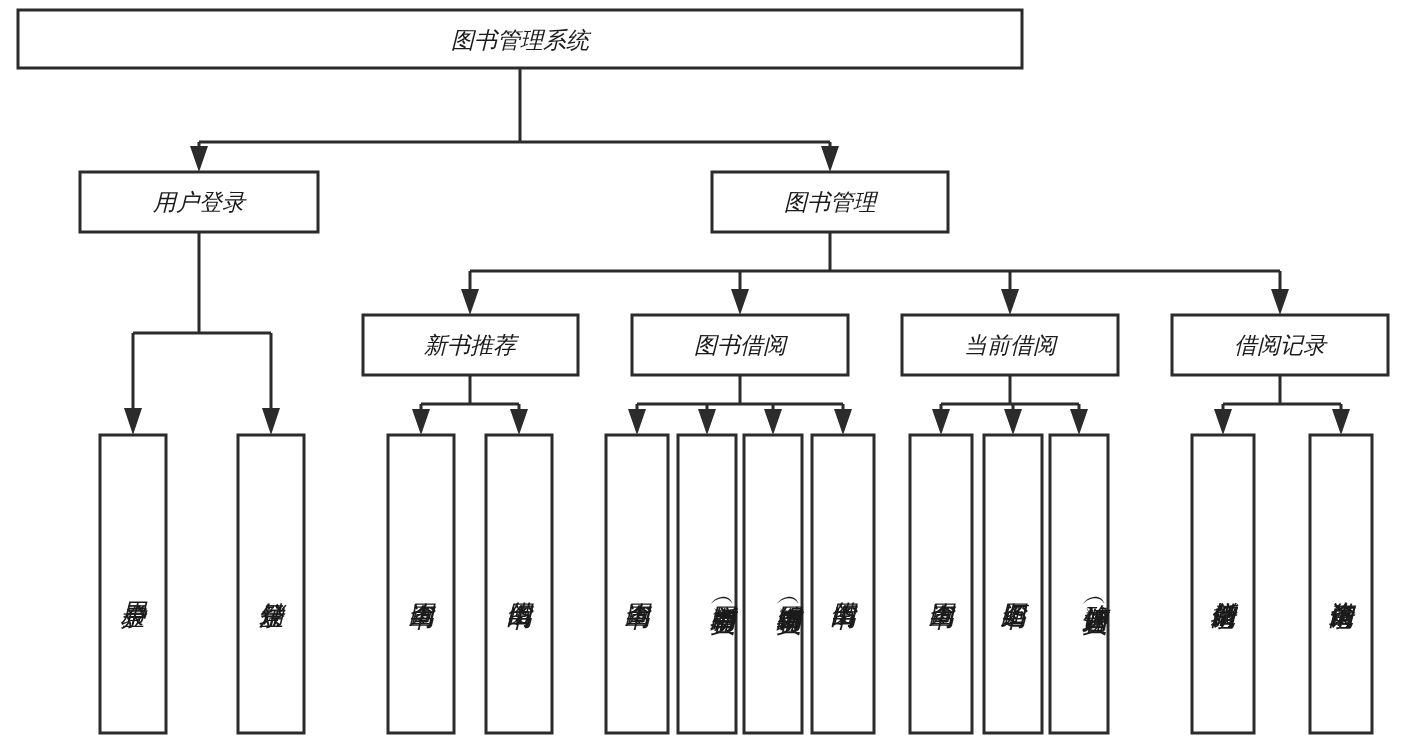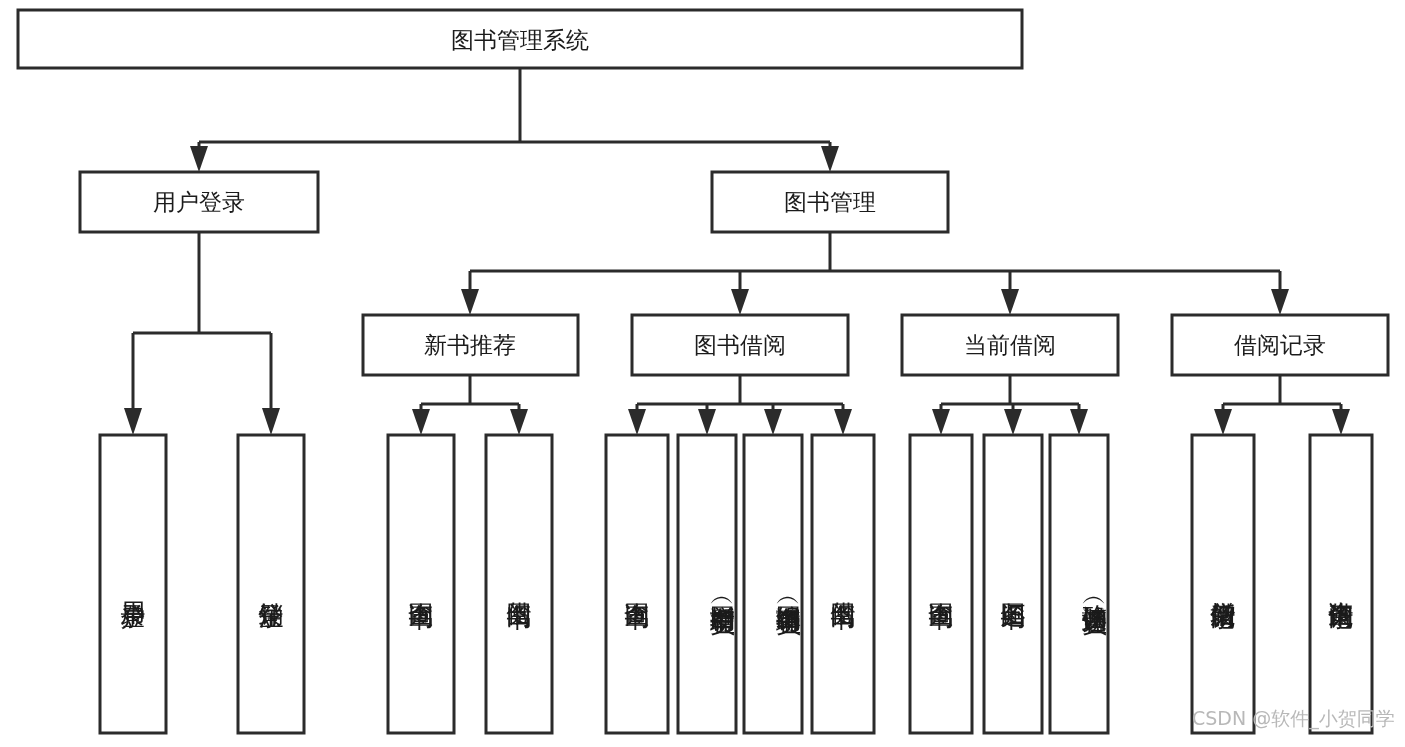--- a/index.html
+++ b/index.html
@@ -9,20 +9,21 @@
   }
   body {
     font-family: "DejaVu Sans", "Liberation Sans", sans-serif;
   }
   #stage {
     position: relative;
     width: 1405px;
     height: 747px;
     background: #ffffff;
     overflow: hidden;
+    font-style: italic;
   }
   svg#diagram {
     position: absolute;
     left: 0;
     top: 0;
     width: 1405px;
     height: 747px;
   }
   .node-rect {
     fill: #ffffff;
@@ -201,15 +202,14 @@
   <div class="vlabel" style="left:606px; top:435px; width:62px; height:298px;">查询图书</div>
   <div class="vlabel" style="left:678px; top:435px; width:58px; height:298px; align-items:flex-start; padding-top:10px; box-sizing:border-box;">新增图书（管理员）</div>
   <div class="vlabel" style="left:744px; top:435px; width:58px; height:298px; align-items:flex-start; padding-top:10px; box-sizing:border-box;">编辑图书（管理员）</div>
   <div class="vlabel" style="left:812px; top:435px; width:62px; height:298px;">借阅图书</div>
   <div class="vlabel" style="left:910px; top:435px; width:62px; height:298px;">查询图书</div>
   <div class="vlabel" style="left:984px; top:435px; width:58px; height:298px;">归还图书</div>
   <div class="vlabel" style="left:1050px; top:435px; width:58px; height:298px; align-items:flex-start; padding-top:10px; box-sizing:border-box;">确认归还（管理员）</div>
   <div class="vlabel" style="left:1192px; top:435px; width:62px; height:298px;">新增借阅记录</div>
   <div class="vlabel" style="left:1310px; top:435px; width:62px; height:298px;">查询借阅记录</div>
 
-  <div class="watermark" style="left:1192px; top:706px;">CSDN @软件_小贺同学</div>
 
 </div>
 
 </body></html>

